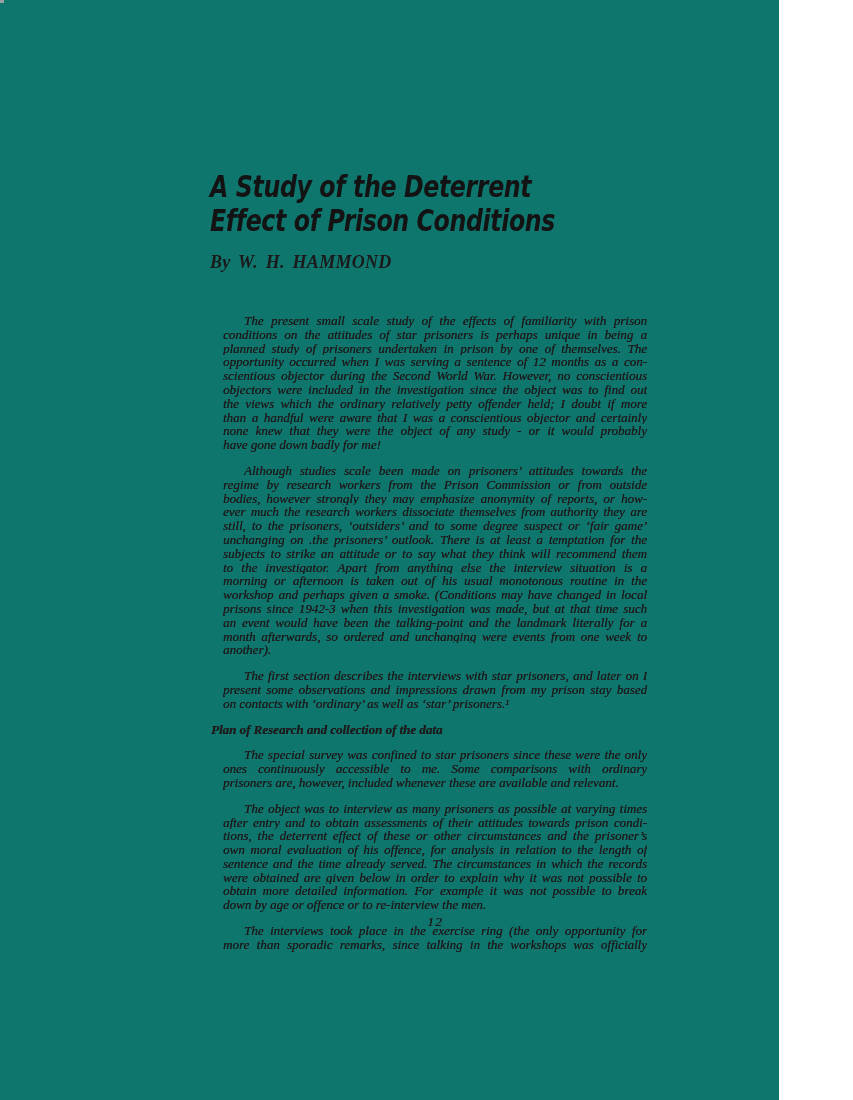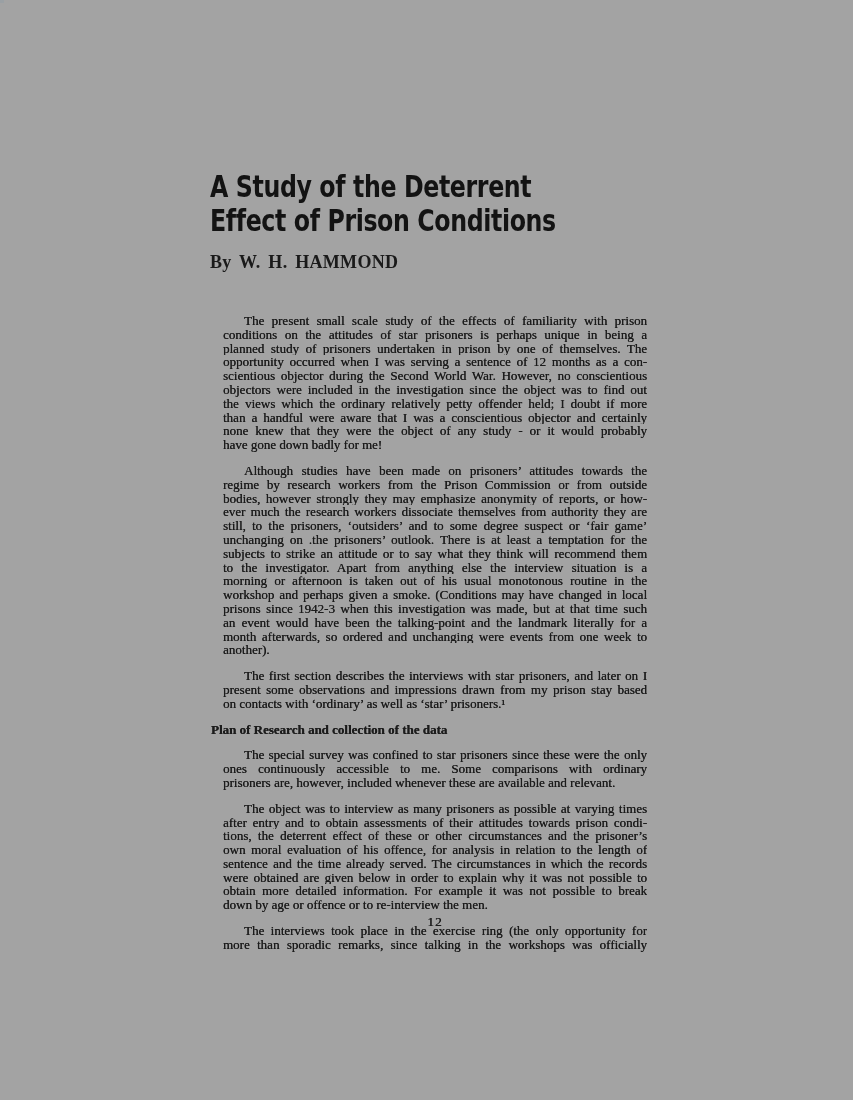--- a/index.html
+++ b/index.html
@@ -1,22 +1,23 @@
 <!DOCTYPE html>
 <html><head>
 <meta charset="utf-8">
 <style>
   html, body { margin: 0; padding: 0; }
   .page {
     position: relative;
-    width: 853px;
+    width: 779px;
     height: 1100px;
-    background: #a3a3a3;
+    background: #0f766e;
     overflow: hidden;
     font-family: "Liberation Serif", serif;
+    font-style: italic;
   }
   .scan-speck {
     position: absolute;
     left: 0; top: 0;
     width: 4px; height: 3px;
     background: #9aa0a4;
   }
   .page-title {
     position: absolute;
     left: 210px; top: 170px;
@@ -97,21 +98,21 @@
         <div class="line">planned study of prisoners undertaken in prison by one of themselves. The</div>
         <div class="line">opportunity occurred when I was serving a sentence of 12 months as a con-</div>
         <div class="line">scientious objector during the Second World War. However, no conscientious</div>
         <div class="line">objectors were included in the investigation since the object was to find out</div>
         <div class="line">the views which the ordinary relatively petty offender held; I doubt if more</div>
         <div class="line">than a handful were aware that I was a conscientious objector and certainly</div>
         <div class="line">none knew that they were the object of any study - or it would probably</div>
         <div class="line last">have gone down badly for me!</div>
       </div>
       <div class="para">
-        <div class="line first">Although studies have been made on prisoners’ attitudes towards the</div>
+        <div class="line first">Although studies scale been made on prisoners’ attitudes towards the</div>
         <div class="line">regime by research workers from the Prison Commission or from outside</div>
         <div class="line">bodies, however strongly they may emphasize anonymity of reports, or how-</div>
         <div class="line">ever much the research workers dissociate themselves from authority they are</div>
         <div class="line">still, to the prisoners, ‘outsiders’ and to some degree suspect or ‘fair game’</div>
         <div class="line">unchanging on .the prisoners’ outlook. There is at least a temptation for the</div>
         <div class="line">subjects to strike an attitude or to say what they think will recommend them</div>
         <div class="line">to the investigator. Apart from anything else the interview situation is a</div>
         <div class="line">morning or afternoon is taken out of his usual monotonous routine in the</div>
         <div class="line">workshop and perhaps given a smoke. (Conditions may have changed in local</div>
         <div class="line">prisons since 1942-3 when this investigation was made, but at that time such</div>

